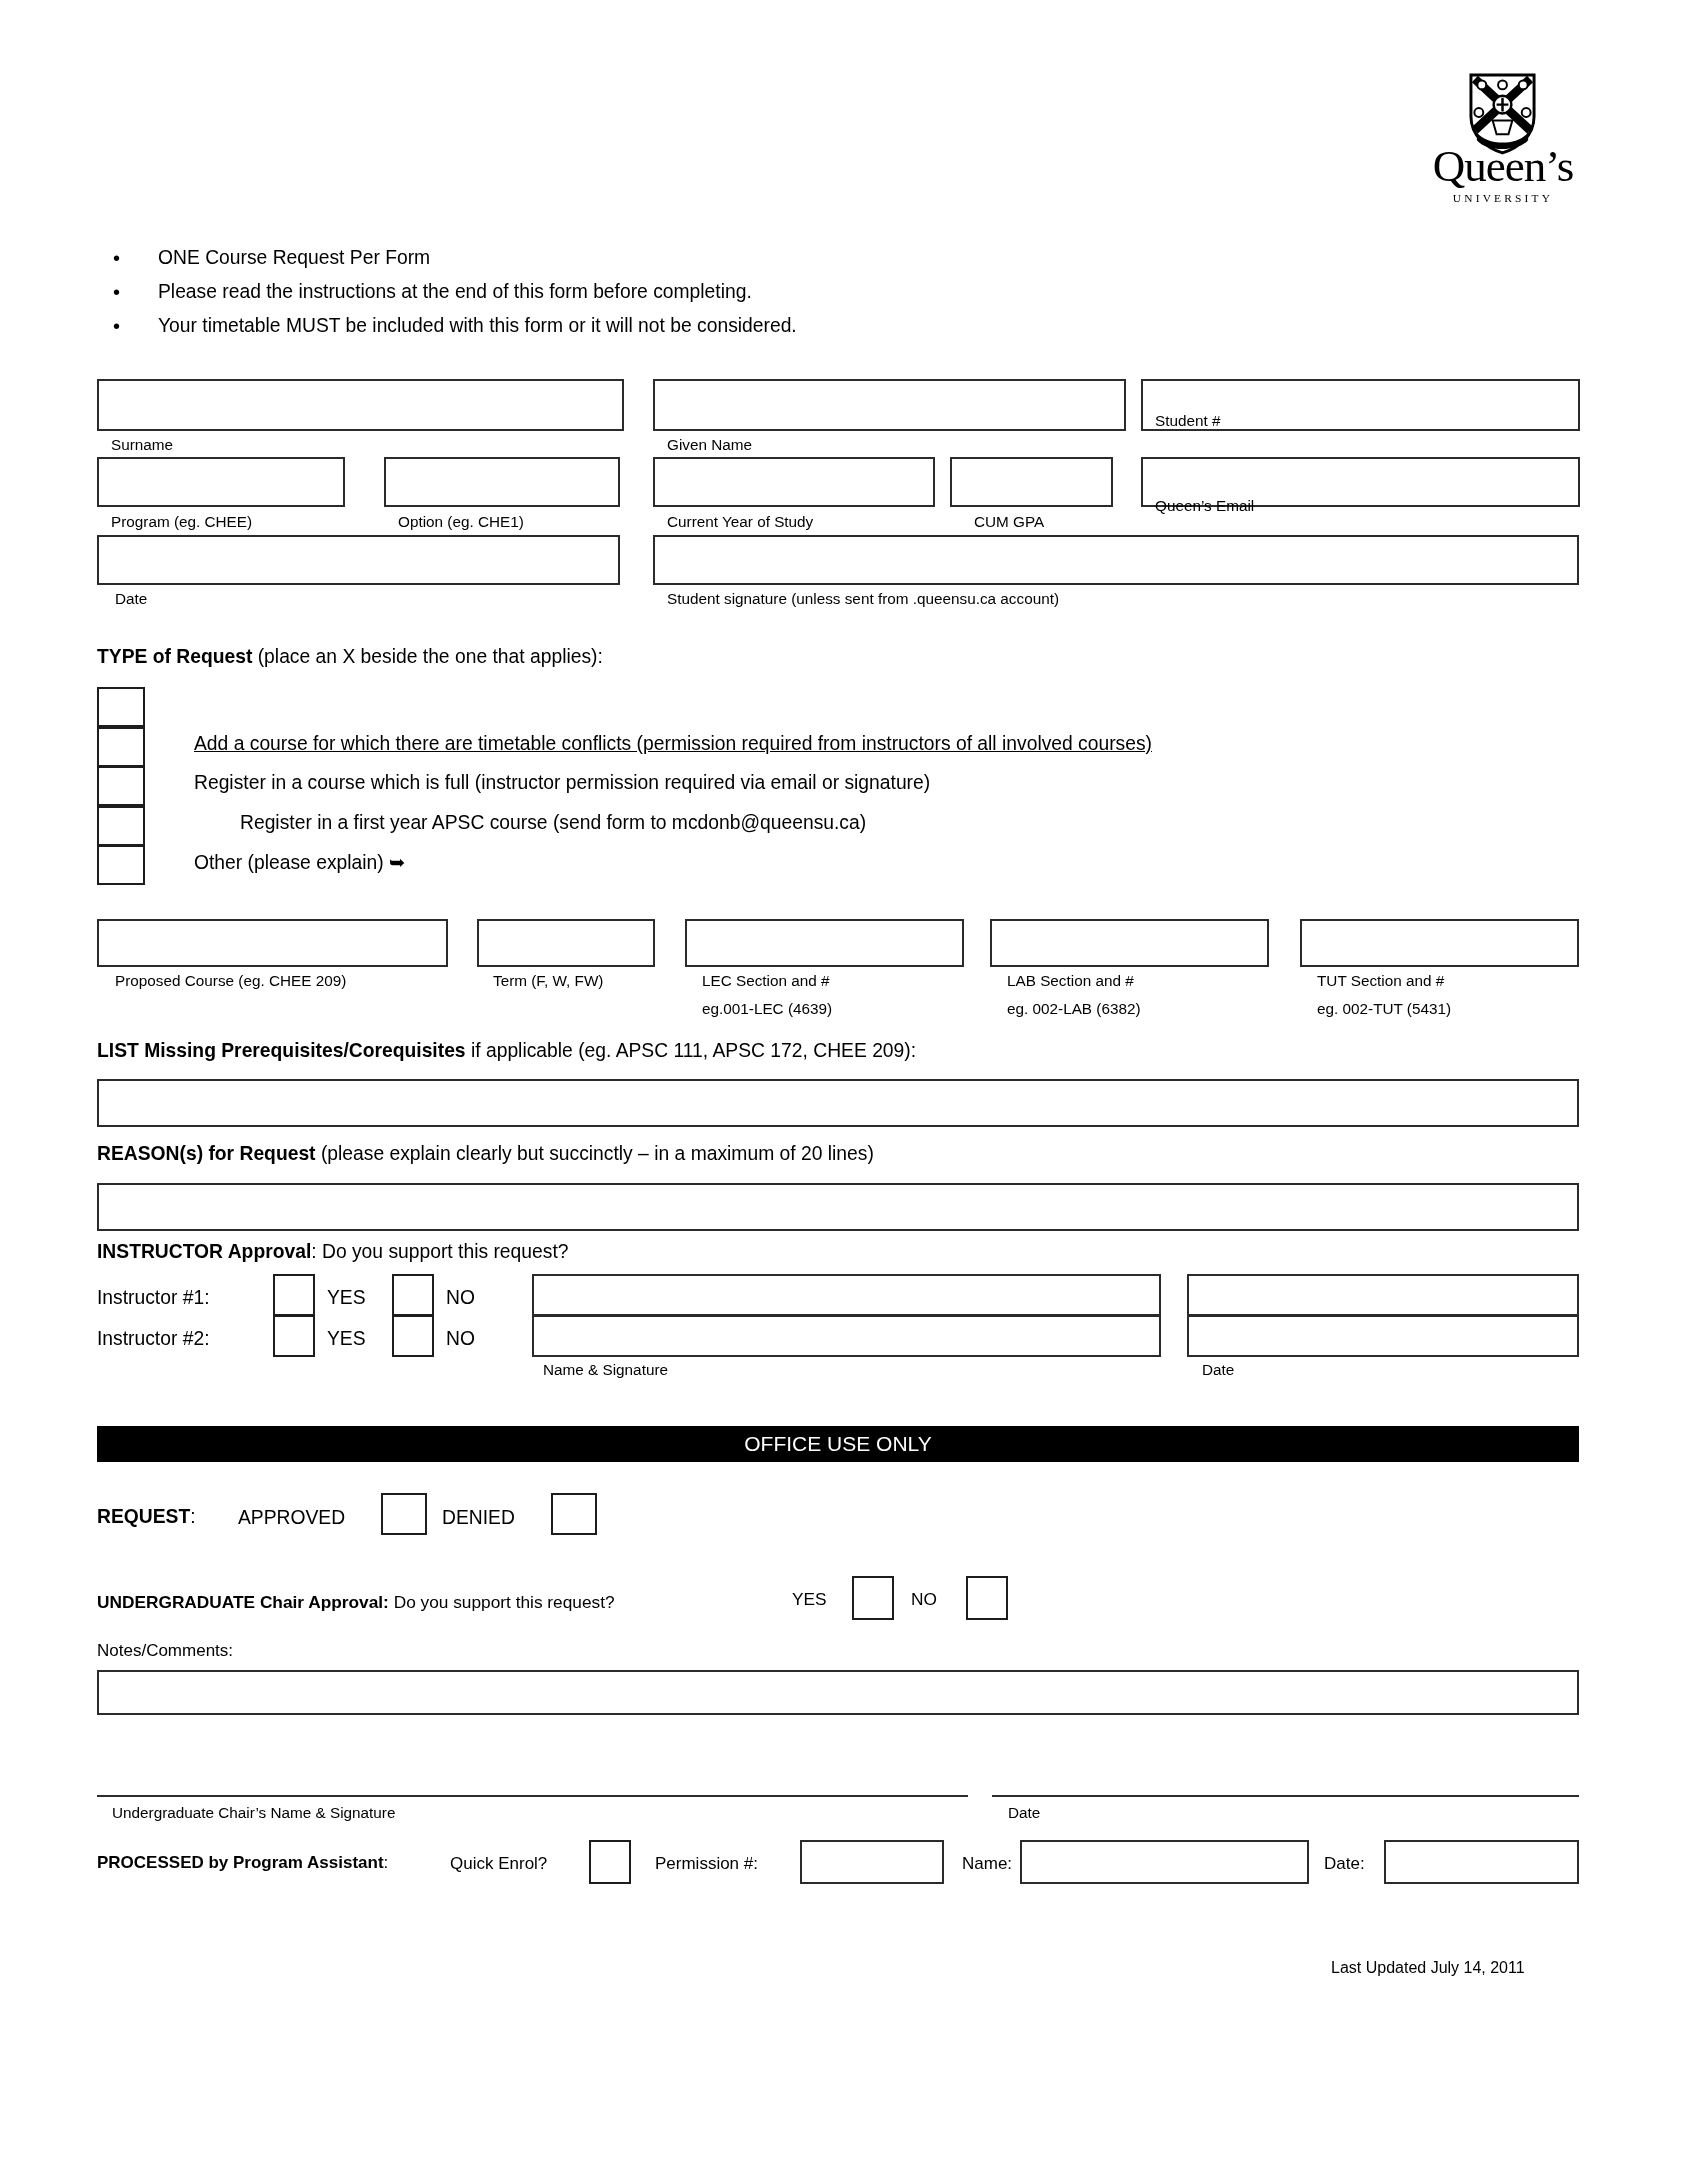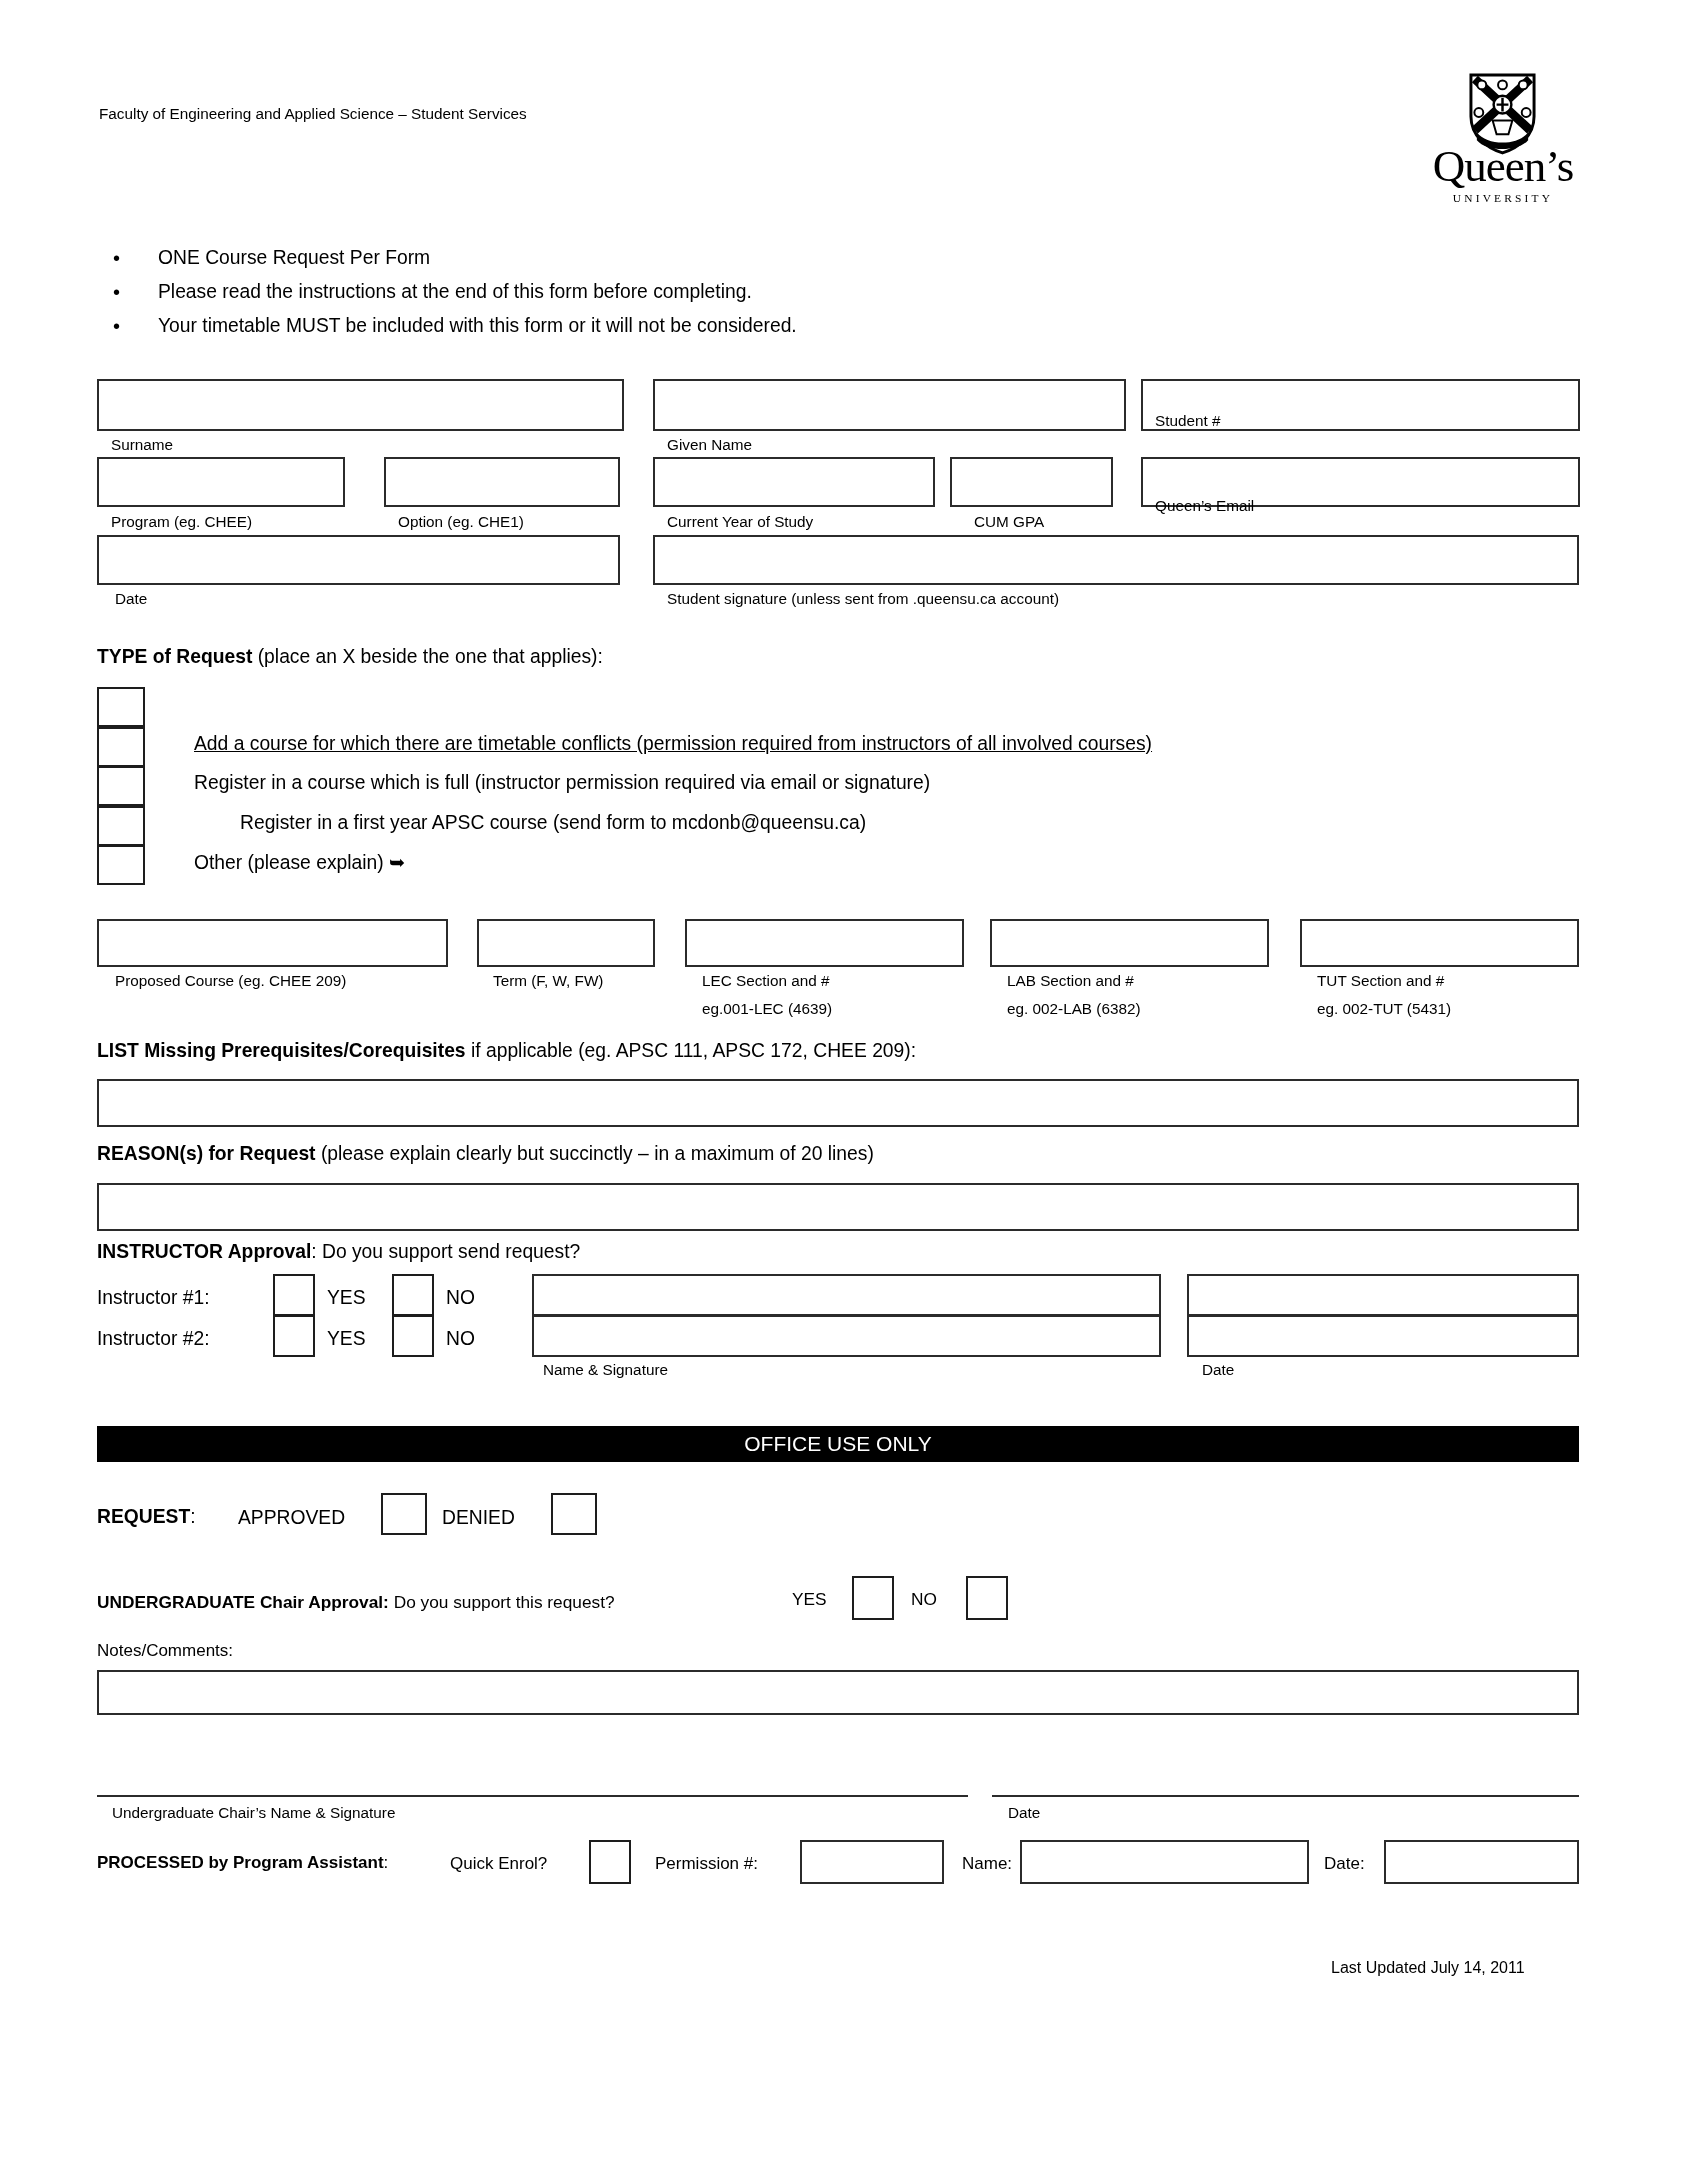--- a/index.html
+++ b/index.html
@@ -79,21 +79,20 @@
   .rule { position: absolute; background: #2b2b2b; height: 2px; }
 
   .footer-note { position: absolute; font-size: 16px; white-space: nowrap; }
 </style>
 </head>
 <body>
 
 <div class="page">
 
   <div class="hdr">
-    <div class="hdr-sub">Faculty of Engineering and Applied Science – Student Services</div>
   </div>
 
   <div class="logo">
     <svg class="crest" width="71" height="85" viewBox="0 0 72 86">
       <path d="M4 4 H68 V46 C68 66, 52 78, 36 83 C20 78, 4 66, 4 46 Z" fill="#ffffff" stroke="#000" stroke-width="3"></path>
       <path d="M8 8 L64 60 M64 8 L8 60" stroke="#000" stroke-width="9" fill="none"></path>
       <circle cx="36" cy="34" r="9" fill="#fff" stroke="#000" stroke-width="2.5"></circle>
       <path d="M36 27 v14 M30 34 h12" stroke="#000" stroke-width="2.5"></path>
       <circle cx="15" cy="14" r="4.5" fill="#fff" stroke="#000" stroke-width="2"></circle>
       <circle cx="57" cy="14" r="4.5" fill="#fff" stroke="#000" stroke-width="2"></circle>
@@ -192,21 +191,21 @@
     <b>LIST Missing Prerequisites/Corequisites</b><span> if applicable (eg. APSC 111, APSC 172, CHEE 209):</span>
   </div>
   <div class="bx" style="left:97px; top:1079px; width:1482px; height:48px;"></div>
 
   <div class="sec-head" style="left:97px; top:1143px;">
     <b>REASON(s) for Request</b><span> (please explain clearly but succinctly – in a maximum of 20 lines)</span>
   </div>
   <div class="bx" style="left:97px; top:1183px; width:1482px; height:48px;"></div>
 
   <div class="sec-head" style="left:97px; top:1241px;">
-    <b>INSTRUCTOR Approval</b><span>: Do you support send request?</span>
+    <b>INSTRUCTOR Approval</b><span>: Do you support this request?</span>
   </div>
 
   <div class="cap" style="left:97px; top:1287px; font-size:19.3px;">Instructor #1:</div>
   <div class="chk" style="left:273px; top:1274px; width:42px; height:42px;"></div>
   <div class="cap" style="left:327px; top:1287px; font-size:19.3px;">YES</div>
   <div class="chk" style="left:392px; top:1274px; width:42px; height:42px;"></div>
   <div class="cap" style="left:446px; top:1287px; font-size:19.3px;">NO</div>
   <div class="bx" style="left:532px; top:1274px; width:629px; height:42px;"></div>
   <div class="bx" style="left:1187px; top:1274px; width:392px; height:42px;"></div>
 

